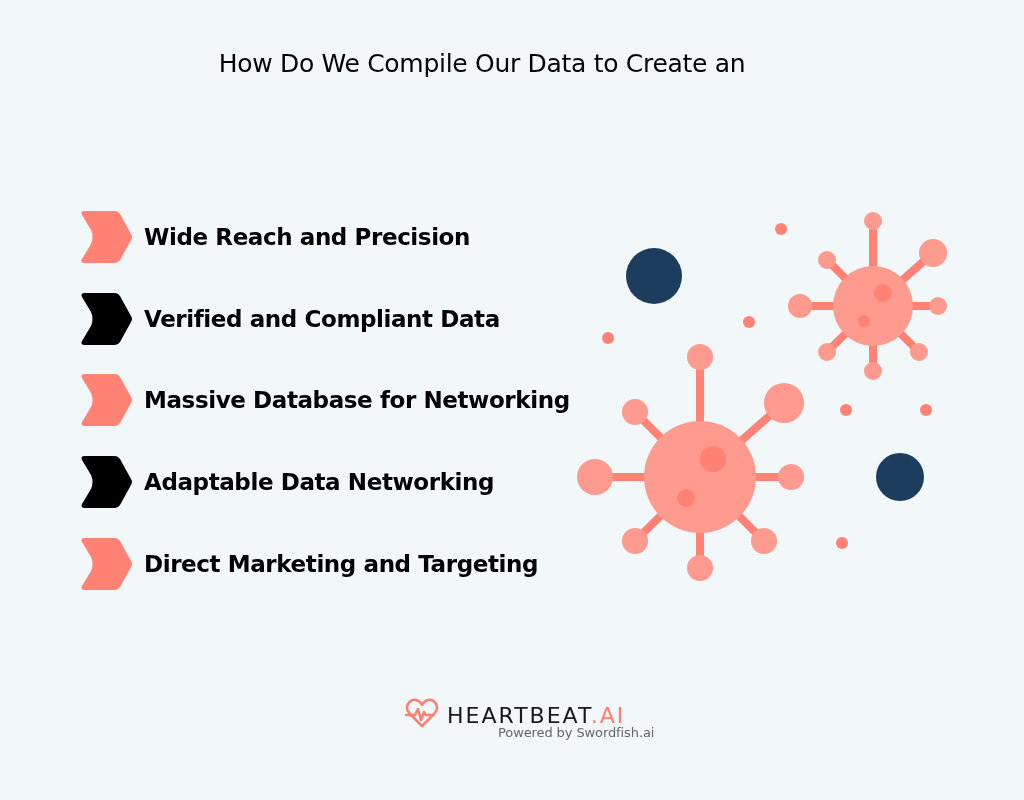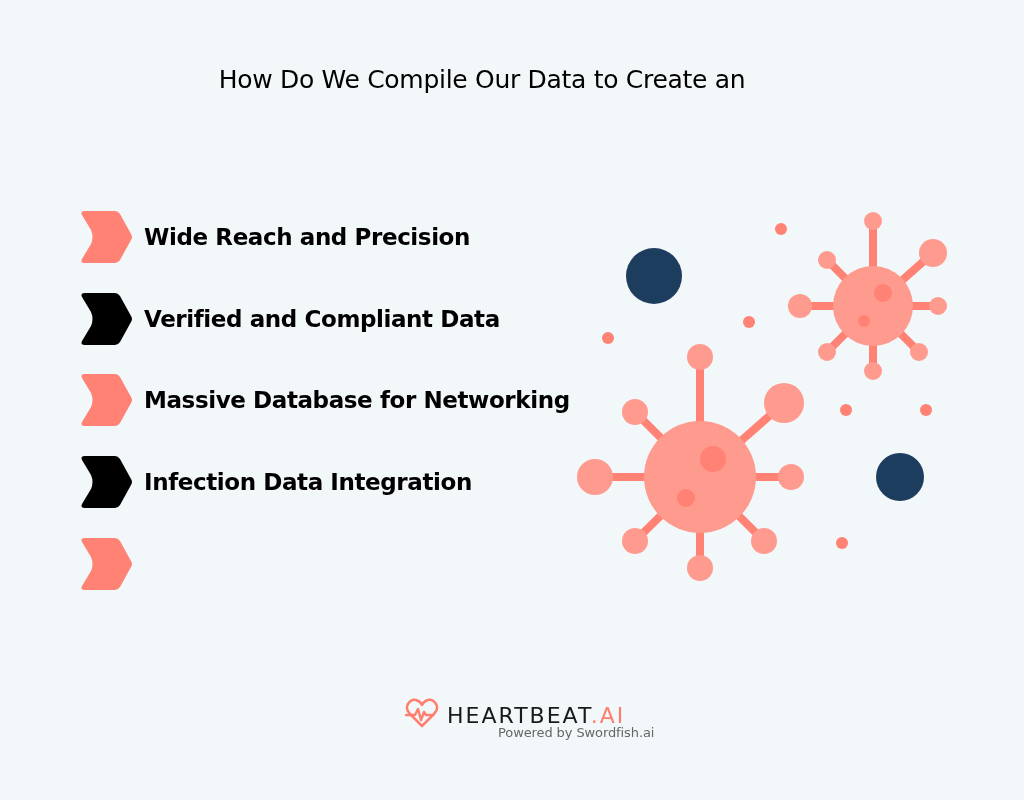--- a/index.html
+++ b/index.html
@@ -5,21 +5,21 @@
     html, body { margin: 0; padding: 0; }
     body {
       width: 1024px; height: 800px;
       background: #f2f7fa;
       position: relative;
       overflow: hidden;
       font-family: "DejaVu Sans", "Liberation Sans", sans-serif;
       color: #000;
     }
     .title {
-      position: absolute; left: 0; top: 62px; width: 964px;
+      position: absolute; left: 0; top: 46px; width: 964px;
       text-align: center;
     }
     .title .line1 {
       font-size: 25px; font-weight: normal; line-height: 36px;
       letter-spacing: -0.3px;
     }
     .title .line2 {
       font-size: 25px; font-weight: bold; line-height: 40px;
       letter-spacing: -0.3px;
     }
@@ -75,26 +75,27 @@
   <div class="item" style="top:163px;">
     <svg viewBox="0 0 54 52">
       <path d="M6 0 H36 Q39 0 41 3 L52 23 Q54 26 52 29 L41 49 Q39 52 36 52 H6 Q1 52 3 48 L12 33 Q15 26 12 19 L3 4 Q1 0 6 0 Z" fill="#ff8274"></path>
     </svg>
     <span class="label">Massive Database for Networking</span>
   </div>
   <div class="item" style="top:245px;">
     <svg viewBox="0 0 54 52">
       <path d="M6 0 H36 Q39 0 41 3 L52 23 Q54 26 52 29 L41 49 Q39 52 36 52 H6 Q1 52 3 48 L12 33 Q15 26 12 19 L3 4 Q1 0 6 0 Z" fill="#000000"></path>
     </svg>
-    <span class="label">Infection Data Integration</span>
+    <span class="label">Adaptable Data Networking</span>
   </div>
   <div class="item" style="top:327px;">
     <svg viewBox="0 0 54 52">
       <path d="M6 0 H36 Q39 0 41 3 L52 23 Q54 26 52 29 L41 49 Q39 52 36 52 H6 Q1 52 3 48 L12 33 Q15 26 12 19 L3 4 Q1 0 6 0 Z" fill="#ff8274"></path>
     </svg>
+    <span class="label">Direct Marketing and Targeting</span>
   </div>
 </div>
 
 <svg class="illustration" viewBox="0 0 1024 800">
 
   <circle cx="654" cy="276" r="28" fill="#1d3d5e"></circle>
   <circle cx="900" cy="477" r="24" fill="#1d3d5e"></circle>
 
   <g fill="#ff8274">
     <circle cx="781" cy="229" r="6"></circle>

